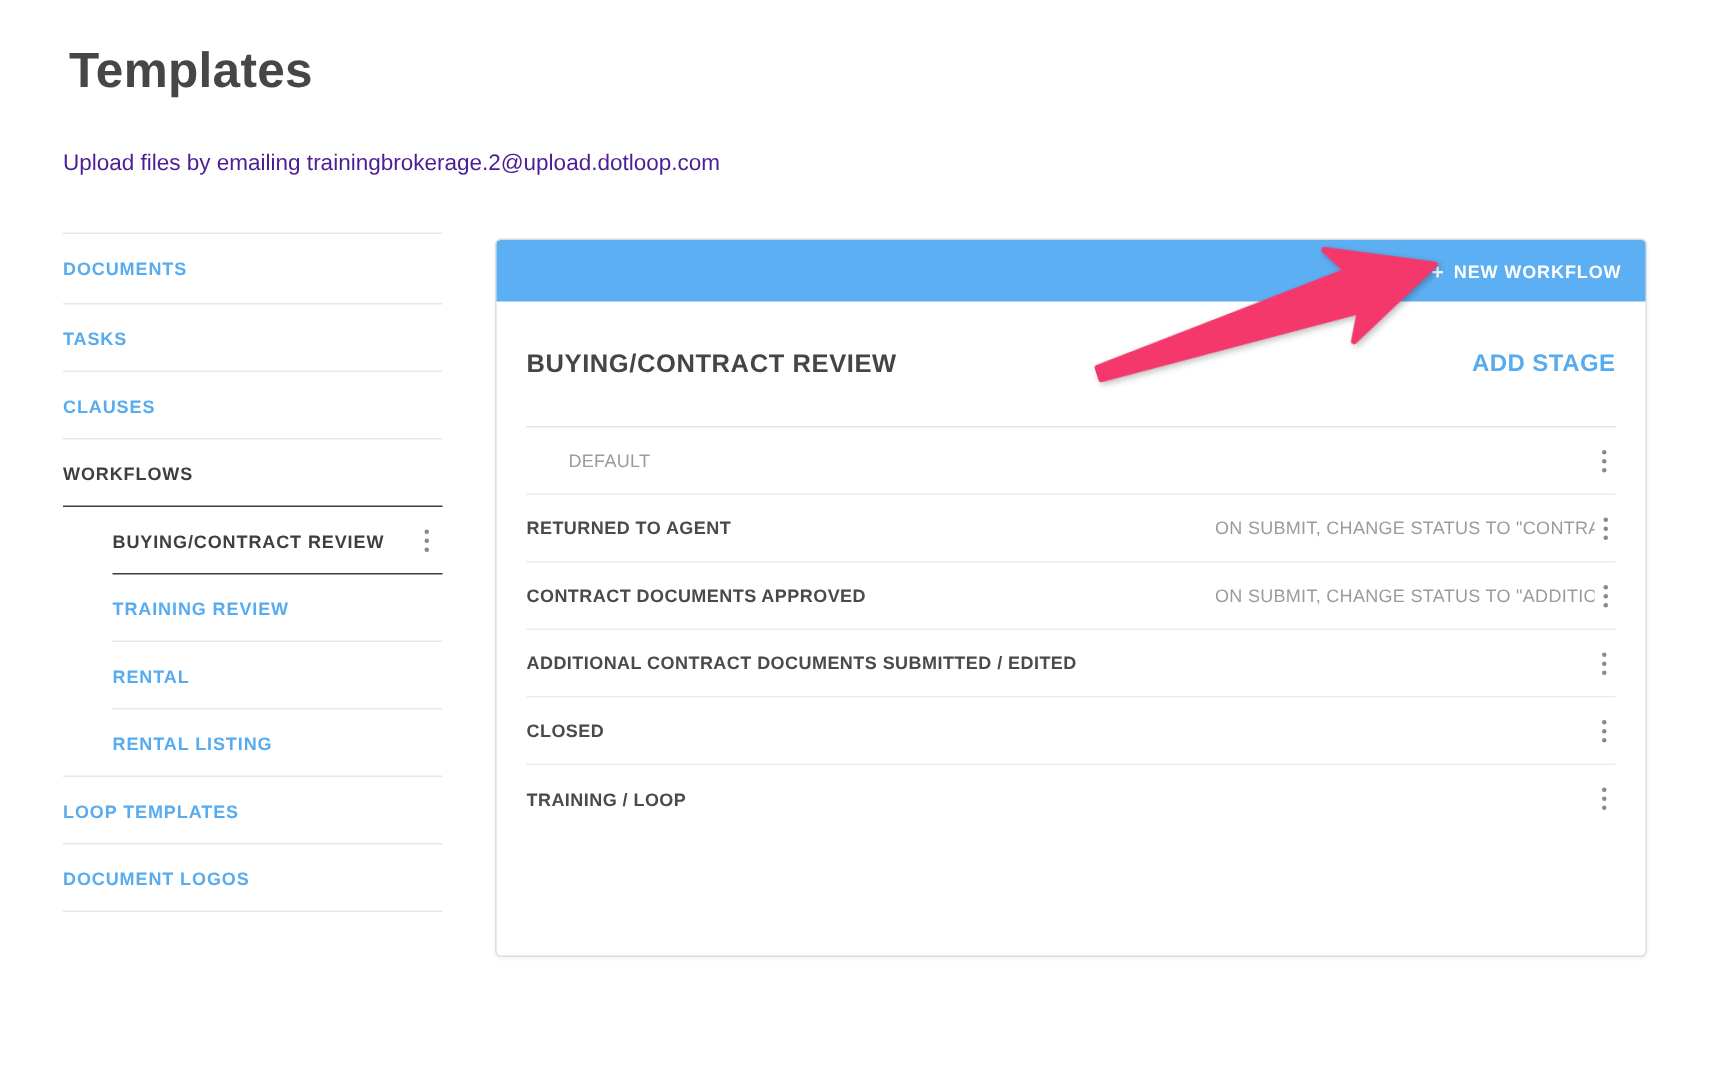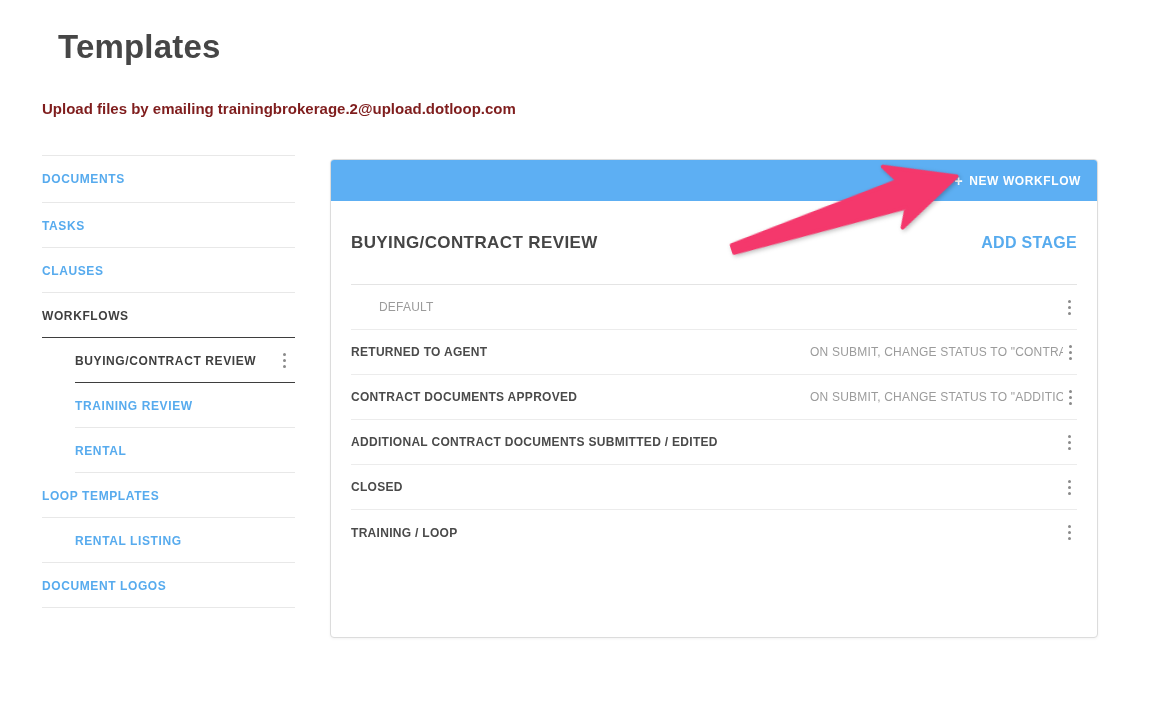--- a/index.html
+++ b/index.html
@@ -1,22 +1,22 @@
 <!DOCTYPE html>
 <html><head>
 <meta charset="utf-8">
 <style>
   * { margin:0; padding:0; box-sizing:border-box; }
   html,body { background:#ffffff; }
   body { font-family:"Liberation Sans", sans-serif; }
   .page { position:relative; width:1151px; height:725px; background:#fff; overflow:hidden; }
 
   
-  .page-title { position:absolute; left:58px; top:28px; font-size:33px; font-weight:600; color:#464646; letter-spacing:0.2px; }
-  .page-subtitle { position:absolute; left:42px; top:100px; font-size:15px; color:#7f1d1d;font-weight:bold; }
+  .page-title { position:absolute; left:46px; top:28px; font-size:33px; font-weight:600; color:#464646; letter-spacing:0.2px; }
+  .page-subtitle { position:absolute; left:42px; top:100px; font-size:15px; color:#4c1d95; }
 
   
   .sidebar { position:absolute; left:42px; top:155px; width:253px; }
   .side-row { position:relative; height:45px; display:flex; align-items:center; cursor:pointer; }
   .side-row::after { content:""; position:absolute; bottom:0; left:0; right:0; height:1px; background:#e8e8e8; }
   .side-row.first { height:48px; }
   .side-row.first::before { content:""; position:absolute; top:0; left:0; right:0; height:1px; background:#e8e8e8; }
   .side-row .lbl { font-size:12px; font-weight:bold; letter-spacing:0.6px; color:#57abee; }
   .side-row.active .lbl { color:#3f3f3f; }
   .side-row.dark-line::after { background:#3e3e3e; }
@@ -77,26 +77,26 @@
           <span class="dot"></span>
           <span class="dot"></span>
       </span>
     </div>
     <div class="side-row sub indent-line">
       <span class="lbl">TRAINING REVIEW</span>
     </div>
     <div class="side-row sub indent-line">
       <span class="lbl">RENTAL</span>
     </div>
+    <div class="side-row sub">
+      <span class="lbl">RENTAL LISTING</span>
+    </div>
+
     <div class="side-row">
       <span class="lbl">LOOP TEMPLATES</span>
-    </div>
-
-    <div class="side-row sub">
-      <span class="lbl">RENTAL LISTING</span>
     </div>
     <div class="side-row">
       <span class="lbl">DOCUMENT LOGOS</span>
     </div>
   </nav>
 
   <section class="panel">
     <div class="panel-header">
       <button class="new-workflow-btn">
         <span class="plus">+</span>

